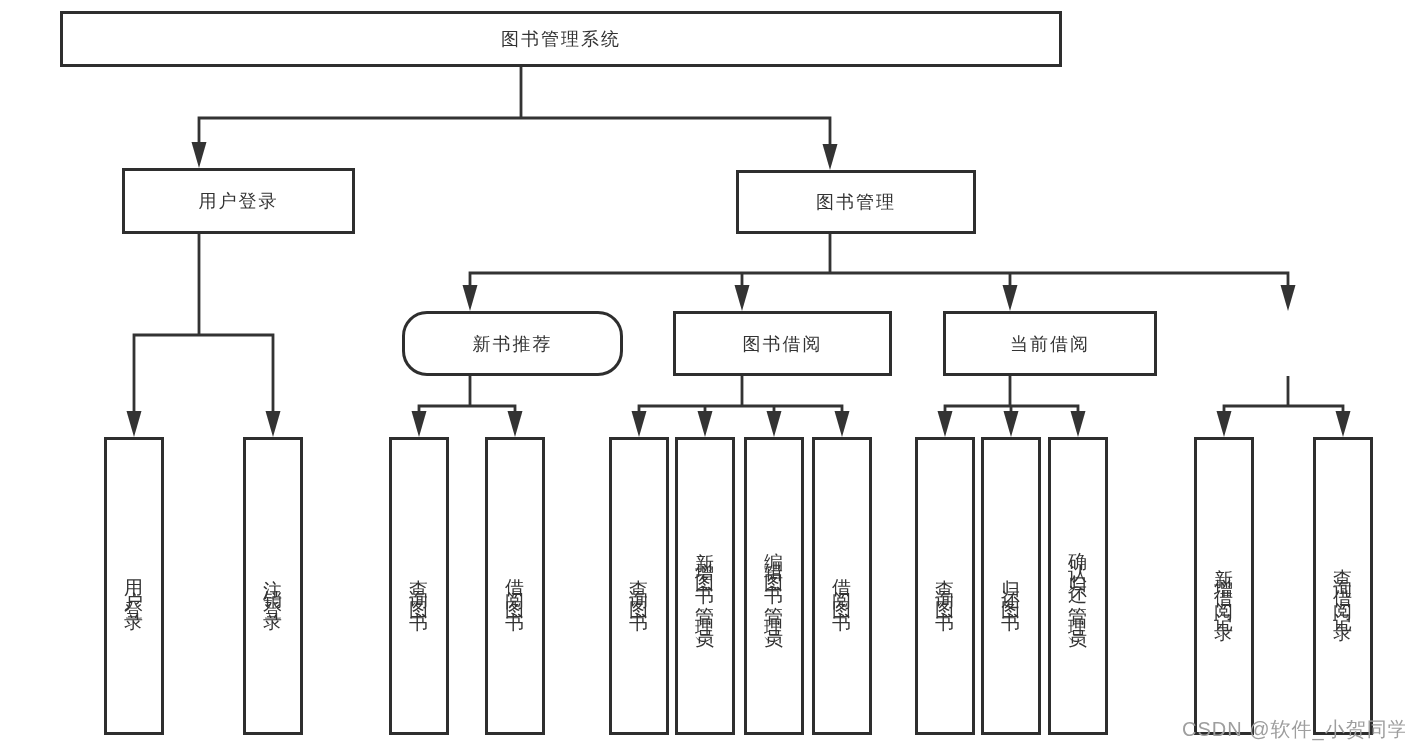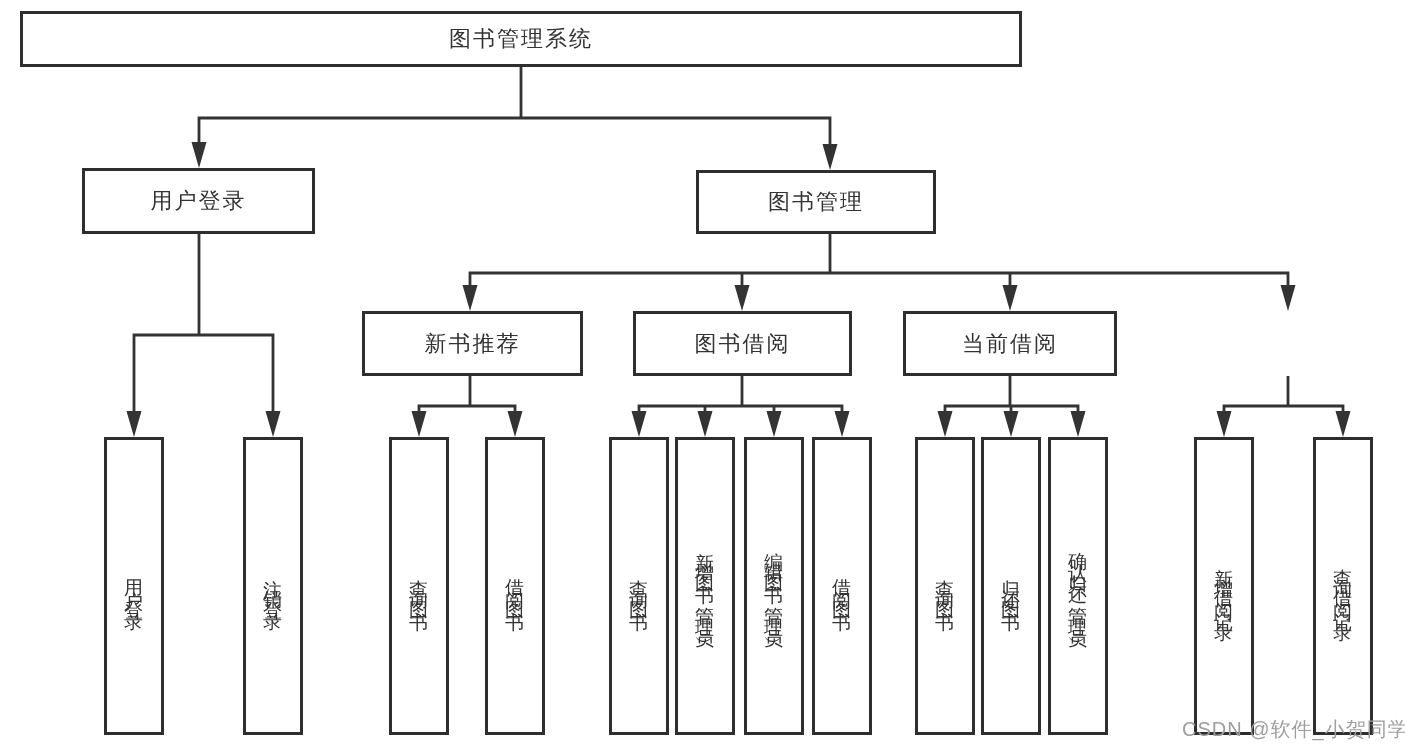--- a/index.html
+++ b/index.html
@@ -22,23 +22,24 @@
     box-sizing: border-box;
     background: #ffffff;
     border: 3px solid #2e2e2e;
     display: flex;
     align-items: center;
     justify-content: center;
     color: #333333;
     z-index: 2;
   }
   .box.h {
-    font-size: 22px;
+    font-size: 18px;
     letter-spacing: 2px;
     white-space: nowrap;
+    margin-left: 40px;
   }
   .box.v {
     writing-mode: vertical-rl;
     text-orientation: mixed;
     font-size: 19px;
     letter-spacing: 11px;
     line-height: 1;
   }
   .watermark {
     position: absolute;
@@ -87,21 +88,21 @@
       <polygon points="1216.5,411 1231.5,411 1224,437"></polygon>
       <polygon points="1335.5,411 1350.5,411 1343,437"></polygon>
     </g>
   </svg>
 
   <div class="box h" style="left:20px; top:11px; width:1002px; height:56px;">图书管理系统</div>
 
   <div class="box h" style="left:82px; top:168px; width:233px; height:66px;">用户登录</div>
   <div class="box h" style="left:696px; top:170px; width:240px; height:64px;">图书管理</div>
 
-  <div class="box h" style="left:362px; top:311px; width:221px; height:65px;">新书推荐</div>
+  <div class="box h" style="left:362px; top:311px; width:221px; height:65px;border-radius:25px;">新书推荐</div>
   <div class="box h" style="left:633px; top:311px; width:219px; height:65px;">图书借阅</div>
   <div class="box h" style="left:903px; top:311px; width:214px; height:65px;">当前借阅</div>
 
   <div class="box v" style="left:104px; top:437px; width:60px; height:298px;">用户登录</div>
   <div class="box v" style="left:243px; top:437px; width:60px; height:298px;">注销登录</div>
 
   <div class="box v" style="left:389px; top:437px; width:60px; height:298px;">查询图书</div>
   <div class="box v" style="left:485px; top:437px; width:60px; height:298px;">借阅图书</div>
 
   <div class="box v" style="left:609px; top:437px; width:60px; height:298px;">查询图书</div>

